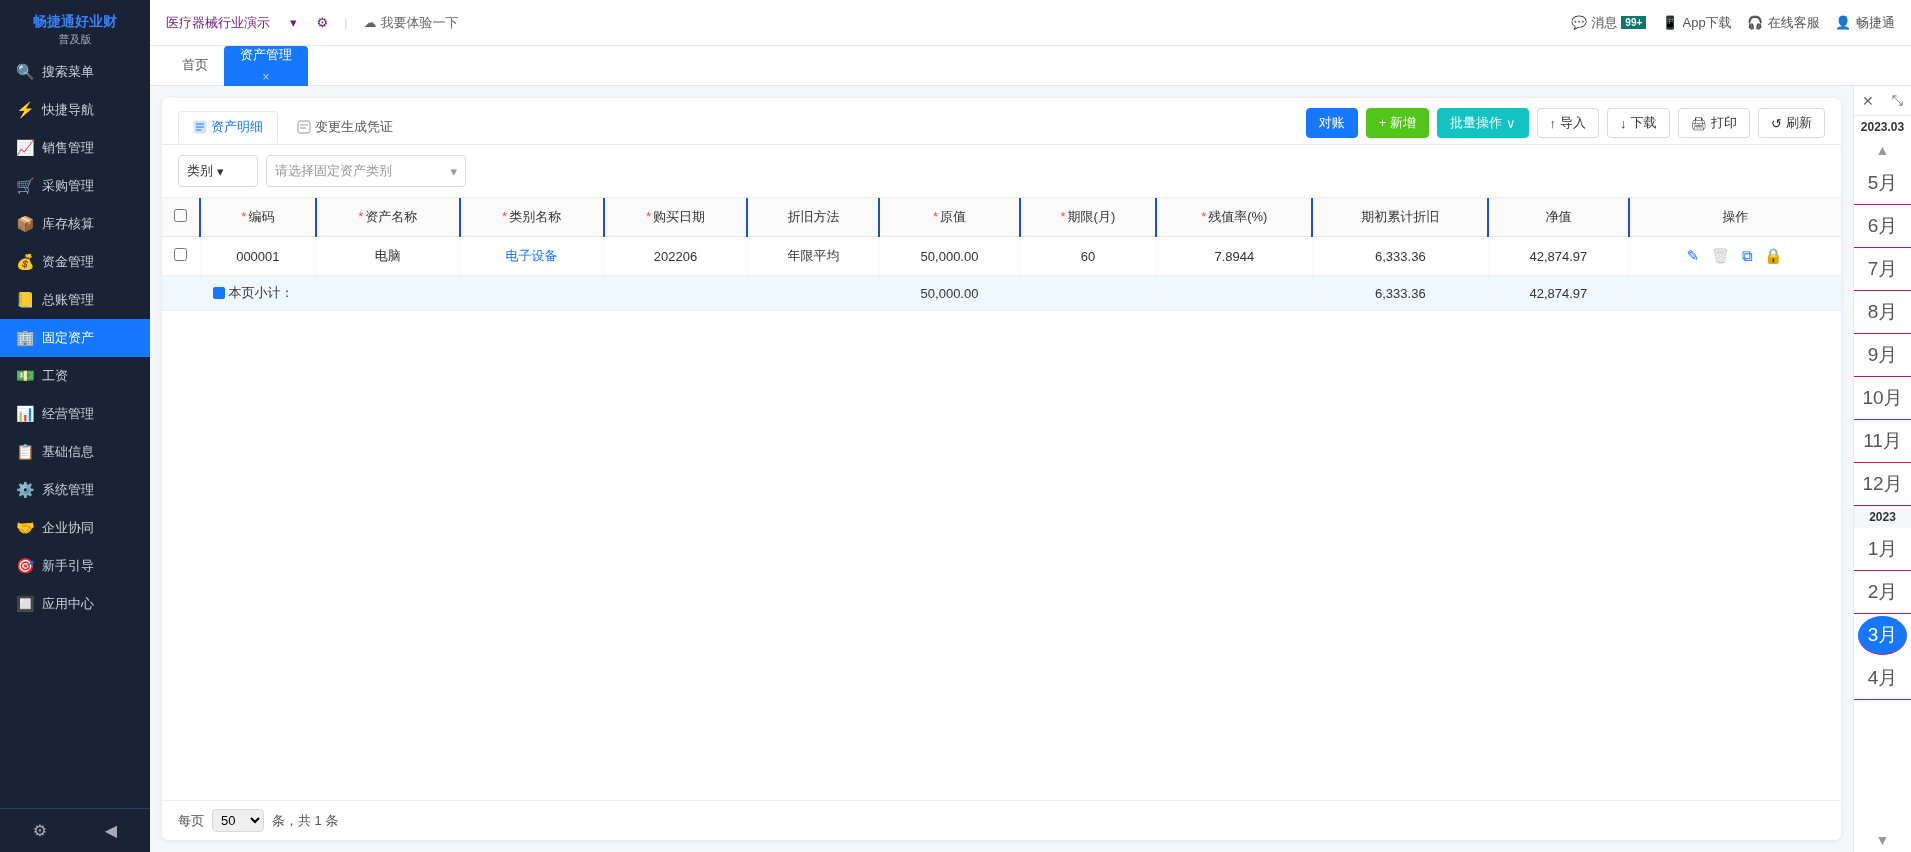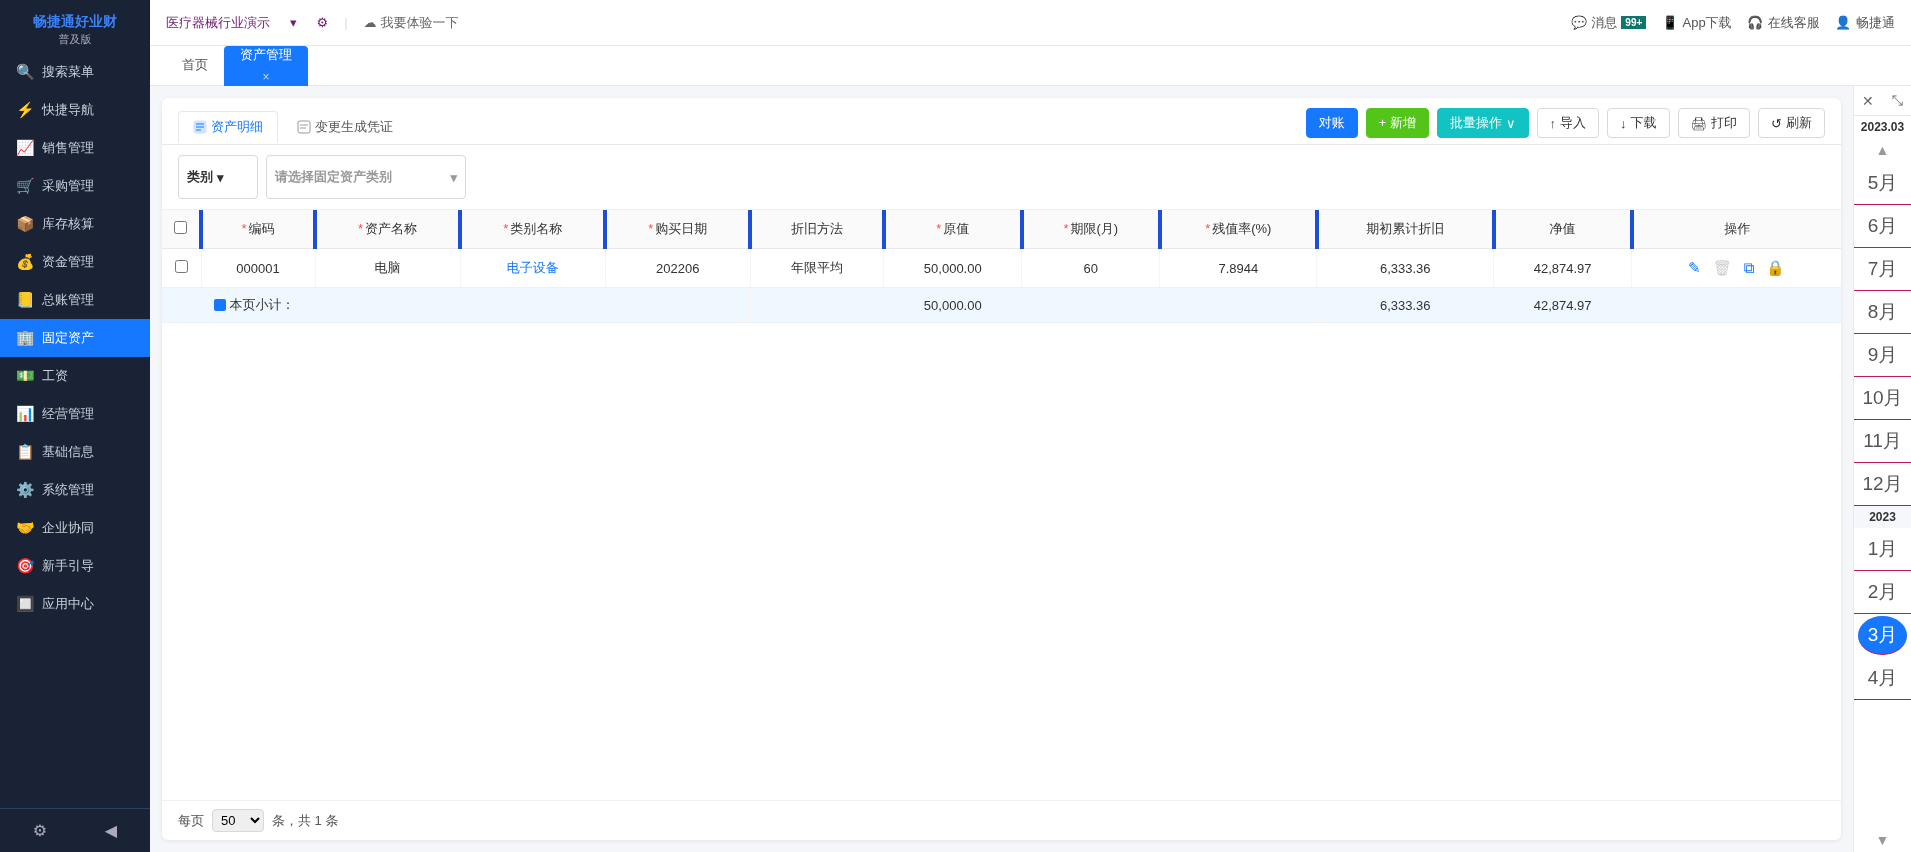--- a/index.html
+++ b/index.html
@@ -222,29 +222,28 @@
     .toolbar-left {
       display: flex;
       align-items: center;
       gap: 8px;
     }
     .filter-select {
       display: flex;
       align-items: center;
       border: 1px solid #d9d9d9;
       border-radius: 4px;
-      height: 44px;
+      height: 32px;
       padding: 0 8px;
       gap: 4px;
       cursor: pointer;
       background: #fff;
       font-size: 13px;
       color: #333;
       min-width: 80px;
-      font-weight: bold;
     }
     .filter-select-wide {
       min-width: 200px;
       color: #999;
     }
     .btn {
       display: flex;
       align-items: center;
       gap: 4px;
       height: 30px;
@@ -284,21 +283,21 @@
       width: 100%;
       border-collapse: collapse;
       font-size: 13px;
     }
     thead tr {
       background: #fafafa;
     }
     thead th {
       padding: 10px 12px;
       border-bottom: 1px solid #e8e8e8;
-      border-right: 4px solid #1d4ed8;
+      border-right: 2px solid #1d4ed8;
       font-weight: 500;
       color: #333;
       white-space: nowrap;
       text-align: center;
     }
     thead th:last-child { border-right: none; }
     thead th .required { color: #ff4d4f; margin-right: 2px; }
     tbody td {
       padding: 8px 12px;
       border-bottom: 1px solid #f0f0f0;

